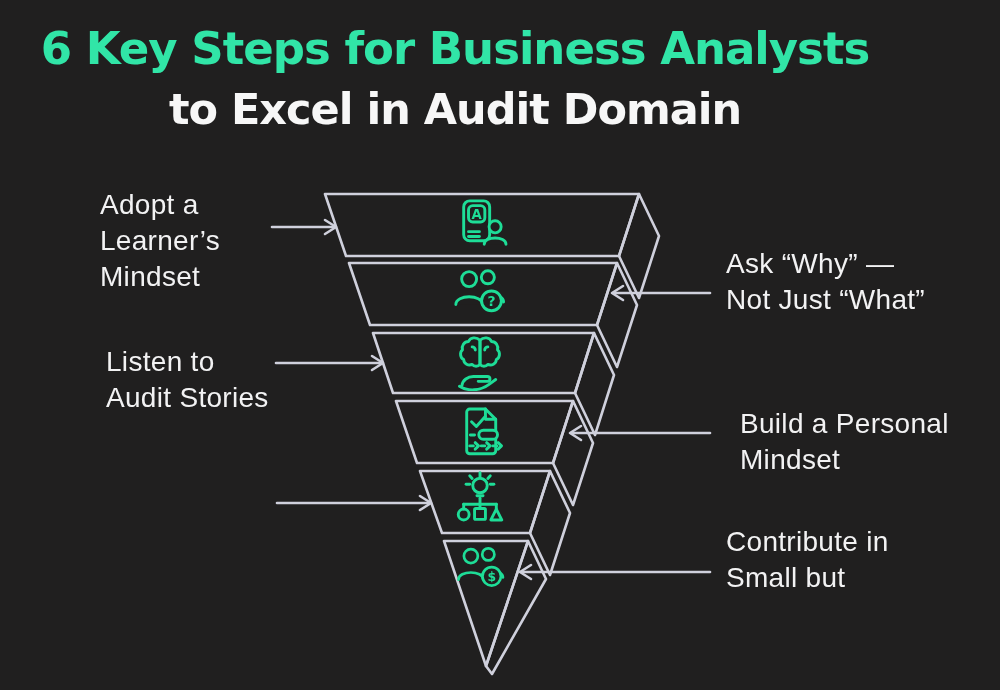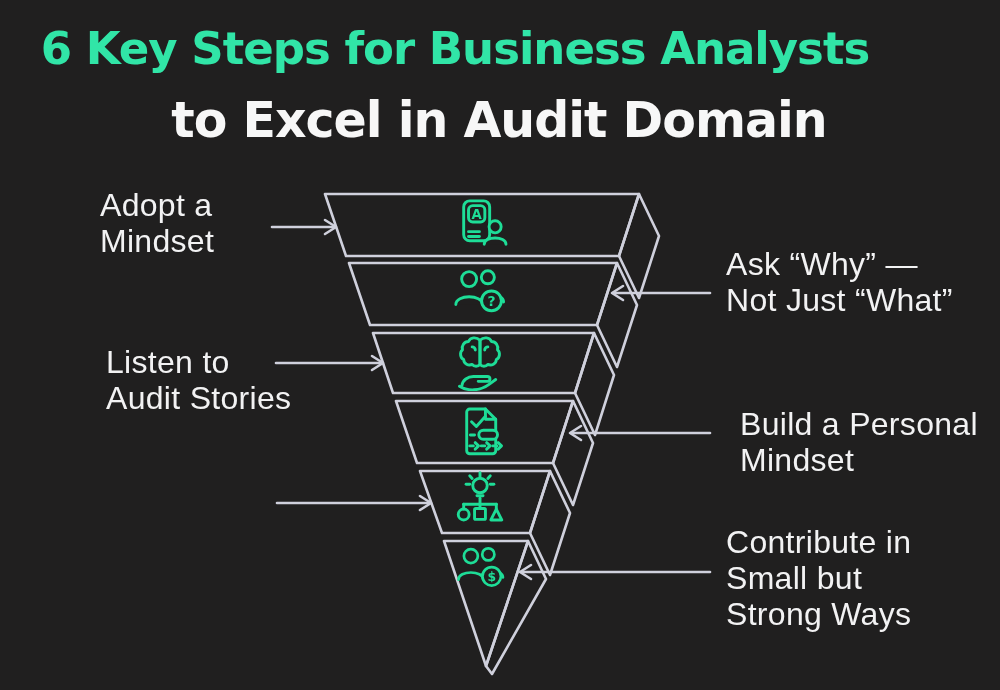--- a/index.html
+++ b/index.html
@@ -6,23 +6,23 @@
   .canvas{
     position:relative;width:1000px;height:690px;background:#201f1f;
     overflow:hidden;font-family:"Liberation Sans",sans-serif;
   }
   .title{
     position:absolute;left:0;width:910px;text-align:center;
     font-family:"DejaVu Sans",sans-serif;font-weight:800;letter-spacing:-1px;
     white-space:nowrap;
   }
   .title-1{top:22px;font-size:45px;color:#31e5a7;}
-  .title-2{top:92px;font-size:49px;color:#f7f7f7;margin-left:44px;}
+  .title-2{top:84px;font-size:43px;color:#f7f7f7;}
   .label{
-    position:absolute;font-size:32px;line-height:36px;color:#f2f2f3;
+    position:absolute;font-size:28px;line-height:36px;color:#f2f2f3;
     letter-spacing:.3px;font-weight:400;
   }
   .label span{display:block;}
   .funnel-svg{position:absolute;left:0;top:0;}
   .wire{fill:none;stroke:#cfd0dc;stroke-width:2.6;stroke-linejoin:round;stroke-linecap:round;}
   .icon{position:absolute;}
   .ic{fill:none;stroke:#1edd97;stroke-width:2.4;stroke-linecap:round;stroke-linejoin:round;}
   .ic-occ{fill:#201f1f;stroke:#1edd97;stroke-width:2.4;stroke-linecap:round;stroke-linejoin:round;}
   .icon-glyph{
     fill:#1edd97;stroke:none;font-family:"DejaVu Sans",sans-serif;
@@ -143,20 +143,21 @@
     <circle class="ic" cx="30.5" cy="11" r="5.4"></circle>
     <path class="ic" d="M24.5,31 c0.5,-7.5 19,-7 19,0.5"></path>
     <circle class="ic-occ" cx="15" cy="12.5" r="6.2"></circle>
     <path class="ic-occ" d="M4,33.5 c0,-8.5 22,-8.5 22,0"></path>
     <circle class="ic-occ" cx="33.5" cy="30.5" r="8.2"></circle>
     <text class="icon-glyph" x="33.5" y="34.4" font-size="11" text-anchor="middle">$</text>
   </svg>
 
   <div class="label" style="left:100px;top:187px">
     <span>Adopt a</span>
+    <span>Learner’s</span>
     <span>Mindset</span>
   </div>
 
   <div class="label" style="left:106px;top:344px">
     <span>Listen to</span>
     <span>Audit Stories</span>
   </div>
 
   <div class="label" style="left:726px;top:246px">
     <span>Ask “Why” —</span>
@@ -165,16 +166,15 @@
 
   <div class="label" style="left:740px;top:406px">
     <span>Build a Personal</span>
     <span>Mindset</span>
   </div>
 
 
   <div class="label" style="left:726px;top:524px">
     <span>Contribute in</span>
     <span>Small but</span>
-    <span>Strong Ways</span>
   </div>
 
 </div>
 
 </body></html>

